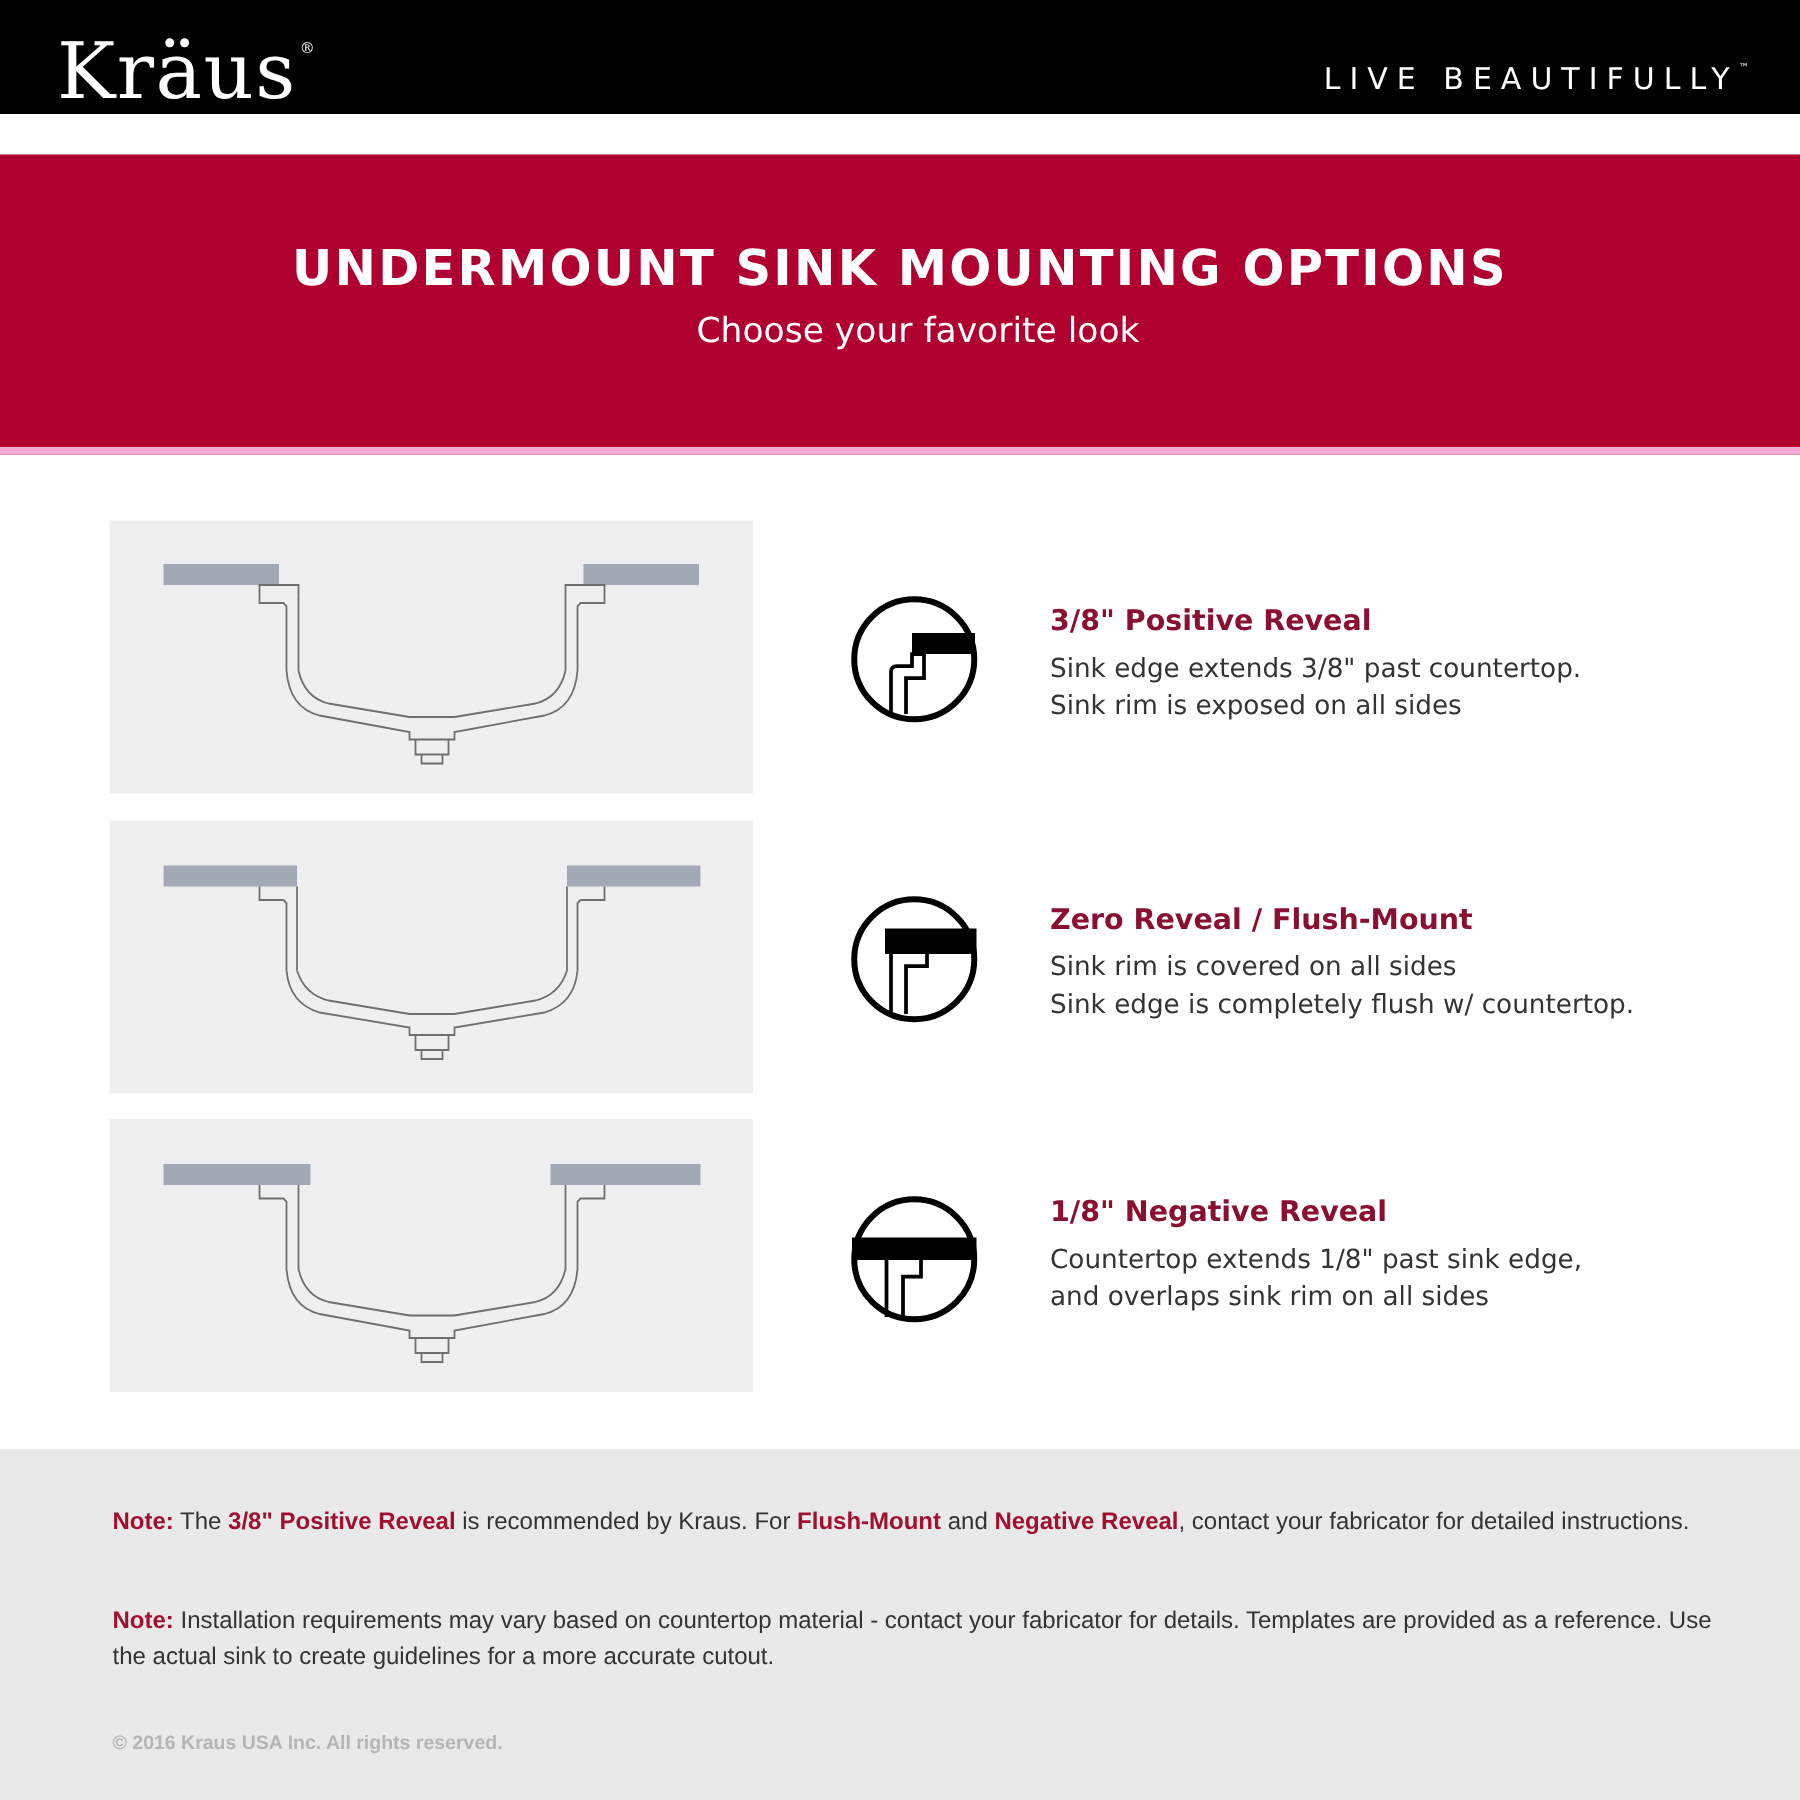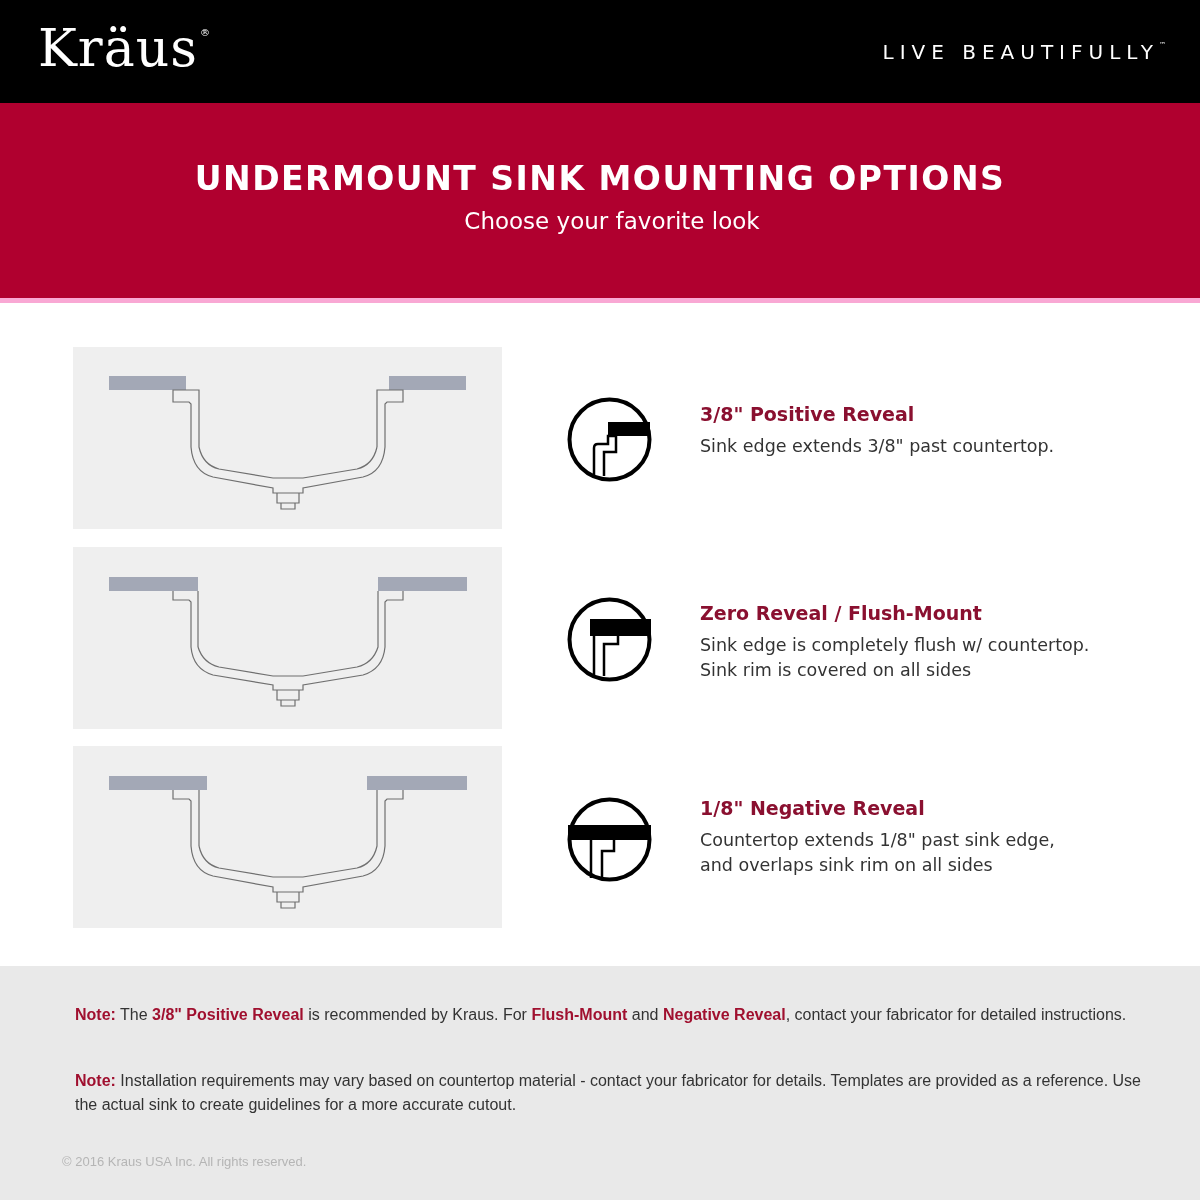--- a/index.html
+++ b/index.html
@@ -1,39 +1,39 @@
 <!DOCTYPE html>
 <html><head>
   <meta charset="utf-8">
   <style>
     * { box-sizing: border-box; margin: 0; padding: 0; }
     html, body { width: 1200px; height: 1200px; overflow: hidden; background: #ffffff; }
     body { font-family: "Liberation Sans", sans-serif; position: relative; }
 
-    .topbar { position: absolute; left: 0; top: 0; width: 1200px; height: 103px; background: #000000; }
+    .topbar { position: absolute; left: 0; top: 0; width: 1200px; height: 76px; background: #000000; }
     .logo { position: absolute; left: 38px; top: 22px; color: #ffffff; font-family: "DejaVu Serif", serif; font-size: 52px; letter-spacing: 1px; line-height: 1; }
     .logo sup { font-size: 10px; vertical-align: top; position: relative; top: 6px; left: 2px; }
     .tagline { position: absolute; right: 34px; top: 42px; color: #ffffff; font-family: "DejaVu Sans", sans-serif; font-size: 20px; letter-spacing: 6px; line-height: 1; margin-left: 20px; }
     .tagline sup { font-size: 7px; letter-spacing: 0; vertical-align: top; }
 
     .hero { position: absolute; left: 0; top: 103px; width: 1200px; height: 200px; background: #b0002f; border-bottom: 5px solid #f9a8d4; }
     .hero h1 { position: absolute; left: 0; top: 56px; width: 1200px; text-align: center; color: #ffffff; font-family: "DejaVu Sans", sans-serif; font-weight: bold; font-size: 33px; letter-spacing: 1.5px; }
     .hero .sub { position: absolute; left: 12px; top: 105px; width: 1200px; text-align: center; color: #ffffff; font-family: "DejaVu Sans", sans-serif; font-size: 23px; }
 
     .panel { position: absolute; left: 73px; width: 429px; background: #efefef; }
     .panel svg { position: absolute; left: 0; top: 0; }
 
     .option-icon { position: absolute; left: 566px; width: 87px; height: 87px; }
     .option-title { position: absolute; left: 700px; color: #8a1030; font-family: "DejaVu Sans", sans-serif; font-weight: bold; font-size: 19px; }
     .option-desc { position: absolute; left: 700px; color: #333333; font-family: "DejaVu Sans", sans-serif; font-size: 17.5px; line-height: 25px; }
 
     .notes { position: absolute; left: 0; top: 966px; width: 1200px; height: 234px; background: #e9e9e9; }
     .note { position: absolute; left: 75px; width: 1080px; color: #333333; font-family: "Liberation Sans", sans-serif; font-size: 16px; line-height: 24px; }
     .note .red { color: #a0102f; font-weight: bold; text-align: right; }
-    .copyright { position: absolute; left: 62px; top: 188px; color: #b5b5b5; font-family: "Liberation Sans", sans-serif; font-size: 13px; }
+    .copyright { position: absolute; left: 75px; top: 188px; color: #b5b5b5; font-family: "Liberation Sans", sans-serif; font-size: 13px; font-weight: bold; }
   </style>
 </head>
 <body>
 
 <div class="topbar">
   <div class="logo"><span>Kräus</span><sup>®</sup></div>
   <div class="tagline"><span>LIVE BEAUTIFULLY</span><sup>™</sup></div>
 </div>
 
 <div class="hero">
@@ -92,26 +92,27 @@
 </svg>
 <svg class="option-icon" style="top:796px;" viewBox="0 0 87 87">
   <circle cx="43.5" cy="43.5" r="40" fill="#fff" stroke="#000" stroke-width="4"></circle>
   <rect x="2" y="29" width="83" height="15" fill="#000"></rect>
   <path d="M25 82 L25 44 M36 82 L36 55 L48 55 L48 44" fill="none" stroke="#000" stroke-width="2.5"></path>
 </svg>
 
 <div class="option-title" style="top:403px;">3/8" Positive Reveal</div>
 <div class="option-desc" style="top:434px;">
   <div>Sink edge extends 3/8" past countertop.</div>
+  <div>Sink rim is exposed on all sides</div>
 </div>
 
 <div class="option-title" style="top:602px;text-align:center;">Zero Reveal / Flush-Mount</div>
 <div class="option-desc" style="top:633px;">
+  <div>Sink rim is covered on all sides</div>
   <div>Sink edge is completely flush w/ countertop.</div>
-  <div>Sink rim is covered on all sides</div>
 </div>
 
 <div class="option-title" style="top:797px;">1/8" Negative Reveal</div>
 <div class="option-desc" style="top:828px;">
   <div>Countertop extends 1/8" past sink edge,</div>
   <div>and overlaps sink rim on all sides</div>
 </div>
 
 <div class="notes">
   <div class="note" style="top:37px;"><span class="red">Note:</span><span> The </span><span class="red">3/8" Positive Reveal</span><span> is recommended by Kraus. For </span><span class="red">Flush-Mount</span><span> and </span><span class="red">Negative Reveal</span><span>, contact your fabricator for detailed instructions.</span></div>

